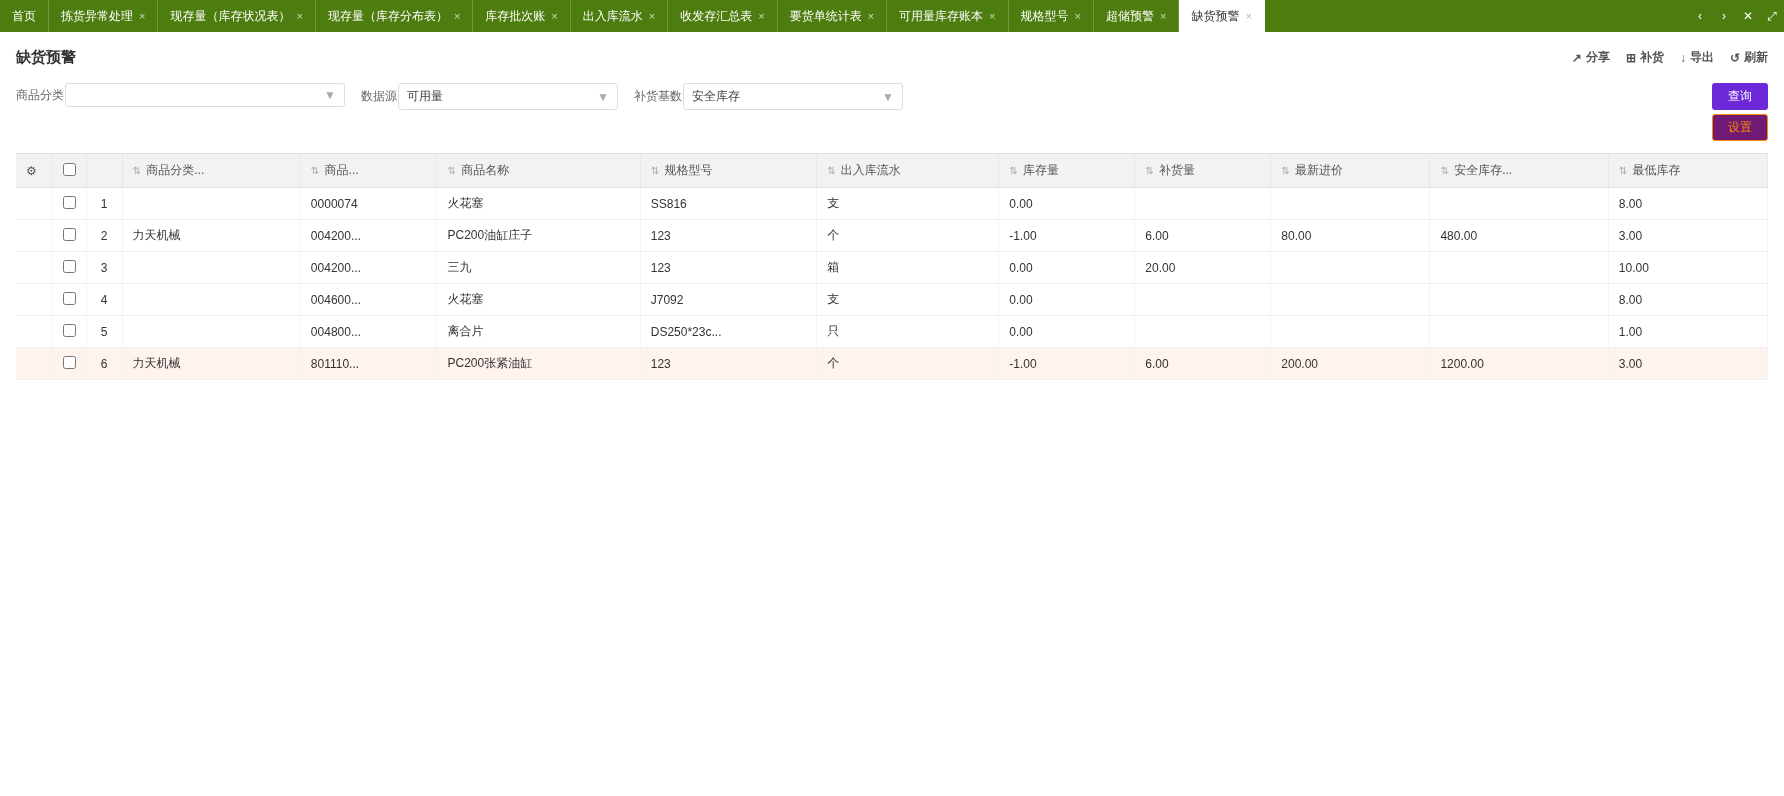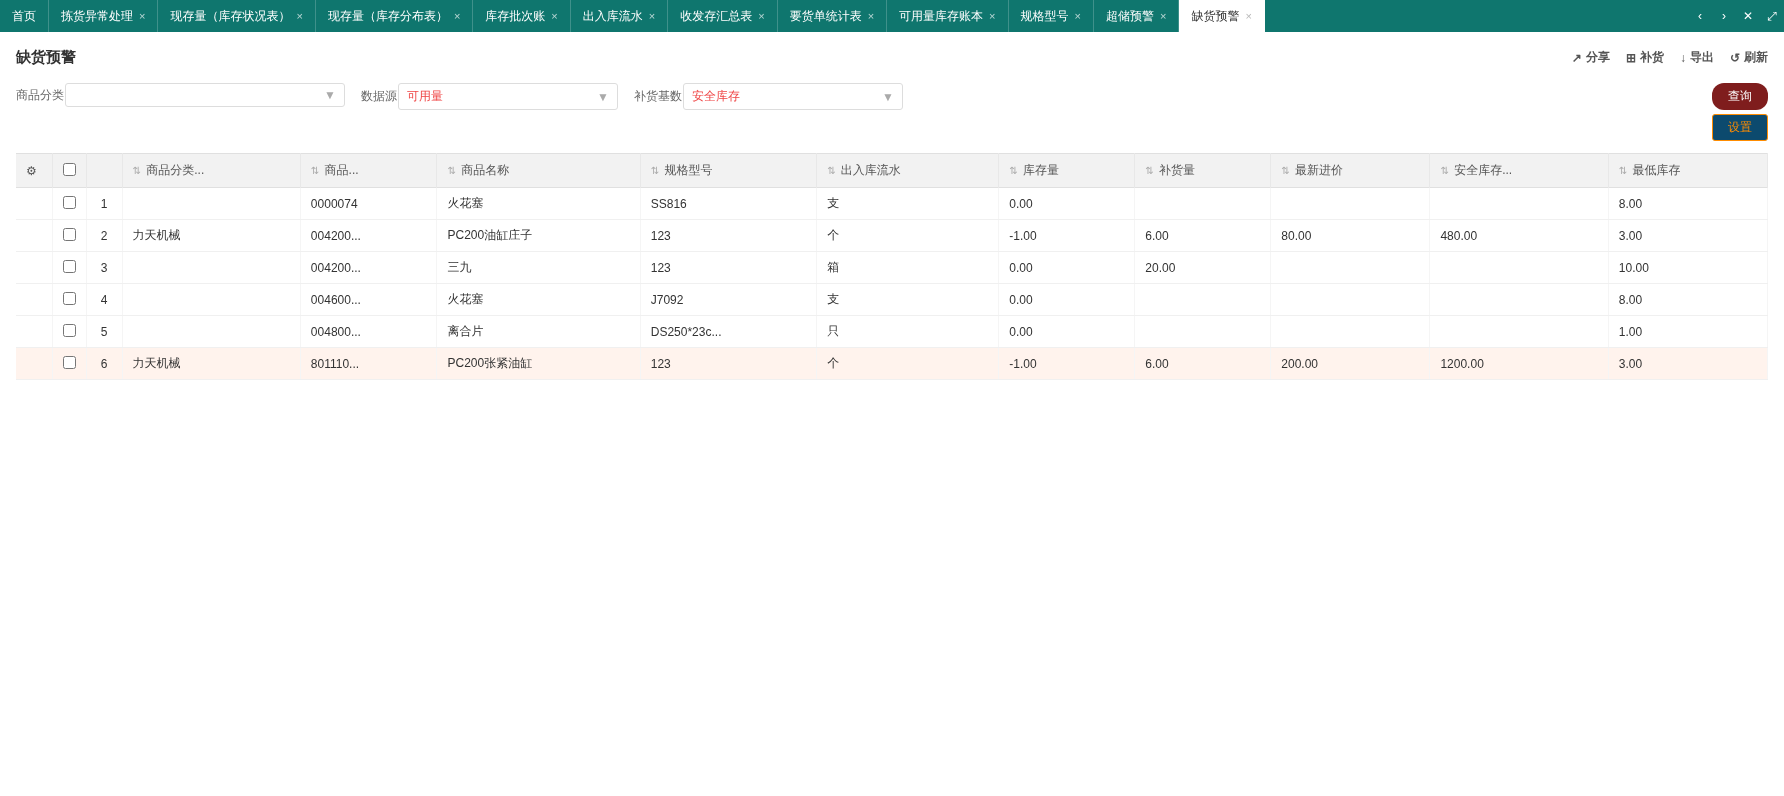--- a/index.html
+++ b/index.html
@@ -2,21 +2,21 @@
 <html><head>
   <meta charset="utf-8">
   <style>
     * { box-sizing: border-box; margin: 0; padding: 0; }
     body { font-family: 'Microsoft YaHei', Arial, sans-serif; font-size: 12px; background: #f5f5f5; color: #333; }
 
     
     .tab-bar {
       display: flex;
       align-items: center;
-      background: #0f766e;
+      background: #4d7c0f;
       height: 32px;
       overflow: hidden;
     }
     .tab-item {
       display: flex;
       align-items: center;
       padding: 0 12px;
       height: 100%;
       color: #fff;
       white-space: nowrap;
@@ -106,37 +106,37 @@
       border: 1px solid #ddd;
       border-radius: 3px;
       padding: 4px 8px;
       background: #fff;
       cursor: pointer;
       min-width: 200px;
       justify-content: space-between;
       font-size: 12px;
     }
     .filter-select-value {
-      color: #ef4444;
+      color: #404040;
     }
     .filter-select-arrow {
       color: #aaa;
       margin-left: 8px;
     }
     .btn-query {
-      background: #7f1d1d;
+      background: #6d28d9;
       color: #fff;
       border: none;
-      border-radius: 12px;
+      border-radius: 3px;
       padding: 5px 16px;
       cursor: pointer;
       font-size: 12px;
     }
     .btn-settings {
-      background: #0c4a6e;
+      background: #701a75;
       color: #ff8c00;
       border: 1px solid #ff8c00;
       border-radius: 3px;
       padding: 4px 14px;
       cursor: pointer;
       font-size: 12px;
     }
 
     
     .data-table {

